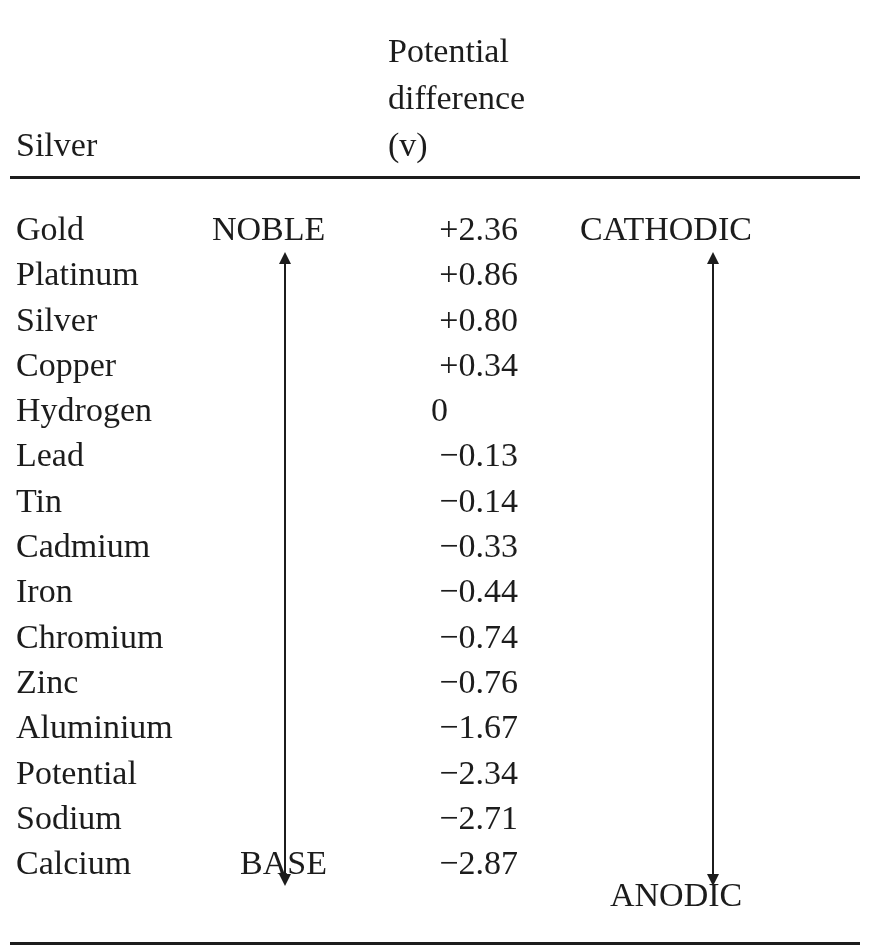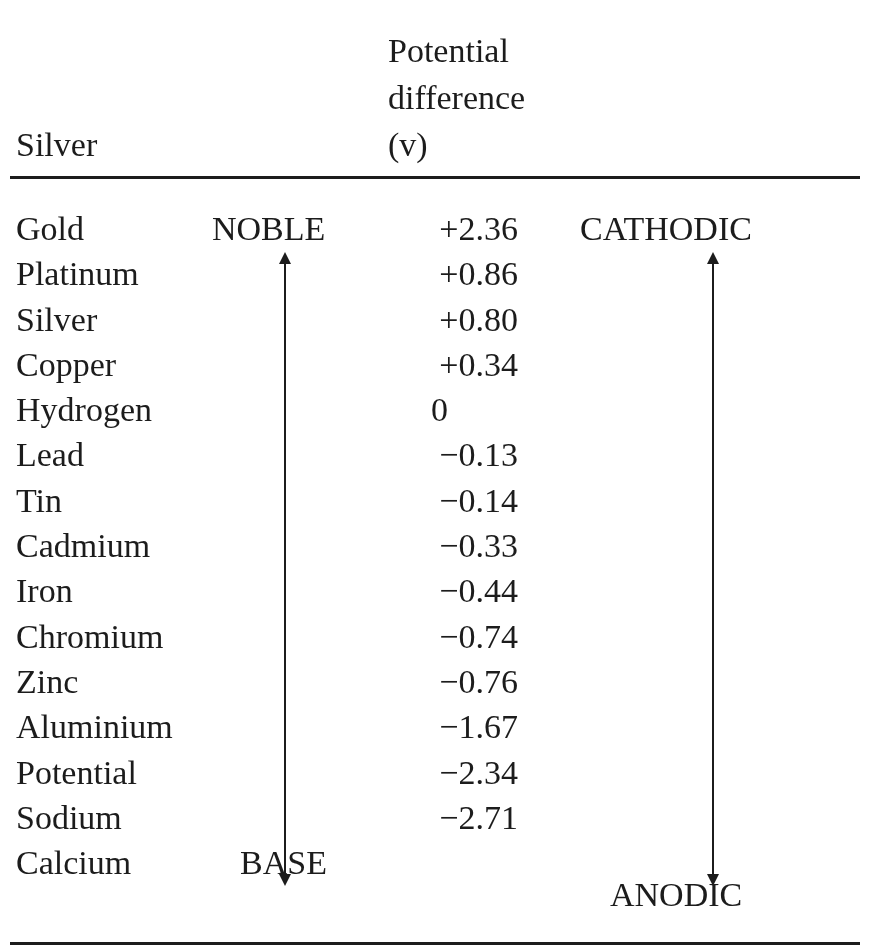--- a/index.html
+++ b/index.html
@@ -149,20 +149,21 @@
       <span class="cell c-metal">Potential</span>
       <span class="cell c-value">−2.34</span>
     </div>
     <div class="row">
       <span class="cell c-metal">Sodium</span>
       <span class="cell c-value">−2.71</span>
     </div>
     <div class="row">
       <span class="cell c-metal">Calcium</span>
       <span class="cell c-base">BASE</span>
+      <span class="cell c-value">−2.87</span>
       <span class="cell c-anodic">ANODIC</span>
     </div>
   </div>
 
   <div class="arrow arrow-left"></div>
   <div class="arrow arrow-right"></div>
 
   <div class="rule rule-bottom"></div>
 </div>
 

